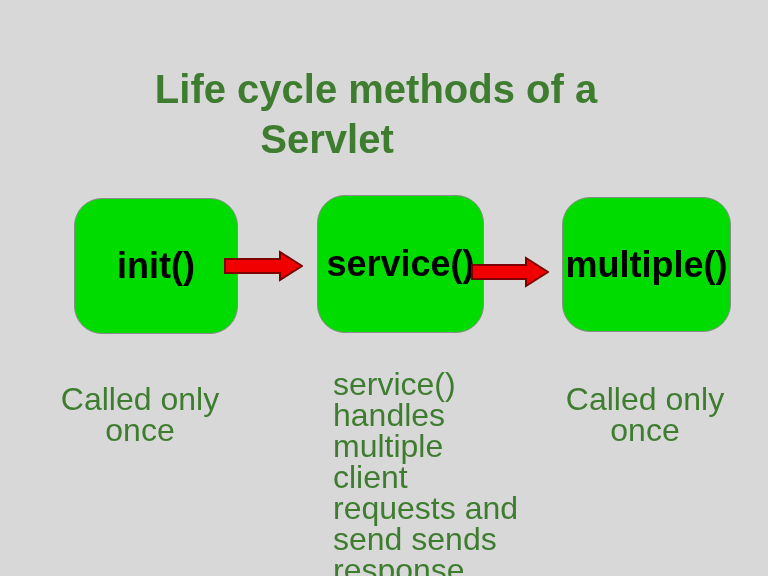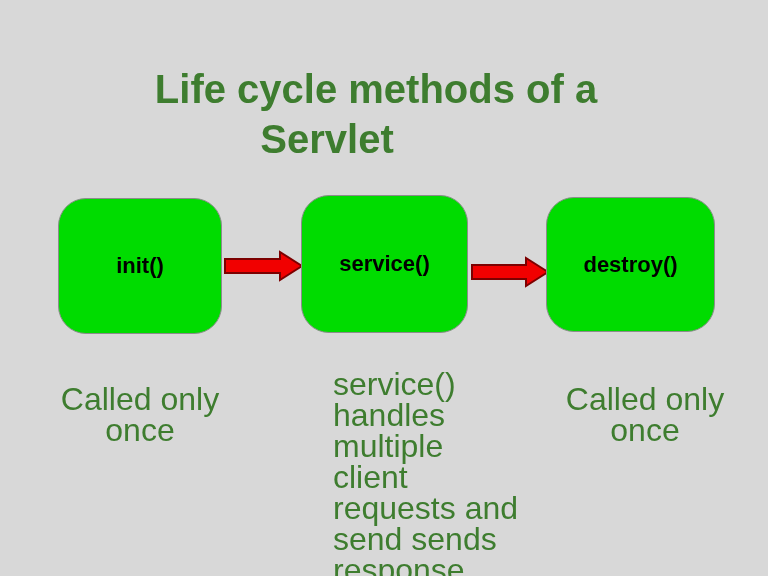--- a/index.html
+++ b/index.html
@@ -25,23 +25,24 @@
   .title-line2 { transform: translateX(-41px); }
   .node {
     position: absolute;
     background: var(--box-fill, #00dc00);
     border: 1px solid var(--box-border, #8c8c8c);
     border-radius: 28px;
     display: flex;
     align-items: center;
     justify-content: center;
     font-weight: bold;
-    font-size: 22px;
+    font-size: 36px;
     color: #000;
     box-sizing: border-box;
+    margin-left: 16px;
   }
   .node-init    { left: 58px;  top: 198px; width: 164px; height: 136px; }
   .node-service { left: 301px; top: 195px; width: 167px; height: 138px; }
   .node-destroy { left: 546px; top: 197px; width: 169px; height: 135px; }
   .arrow { position: absolute; }
   .arrow-1 { left: 224px; top: 250px; }
   .arrow-2 { left: 471px; top: 256px; }
   .arrow polygon {
     fill: var(--arrow-fill, #f10000);
     stroke: var(--arrow-stroke, #7c0000);
@@ -79,21 +80,21 @@
 
   <div class="node node-service">
     <span>service()</span>
   </div>
 
   <svg class="arrow arrow-2" width="78" height="32" viewBox="0 0 78 32">
     <polygon points="1,9 55,9 55,2 77,16 55,30 55,23 1,23"></polygon>
   </svg>
 
   <div class="node node-destroy">
-    <span>destroy()</span>
+    <span>multiple()</span>
   </div>
 
   <div class="caption caption-init">Called only
 once</div>
 
   <div class="caption caption-service">service()
 handles multiple
 client
 requests and
 send sends

